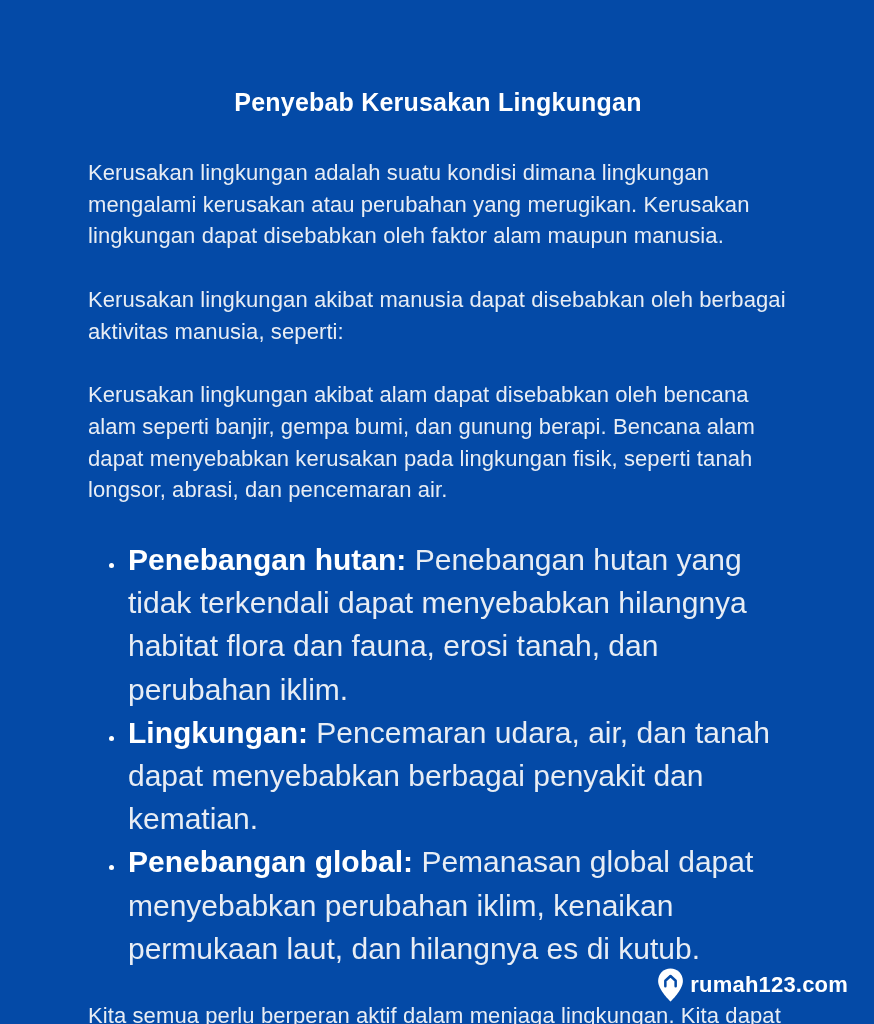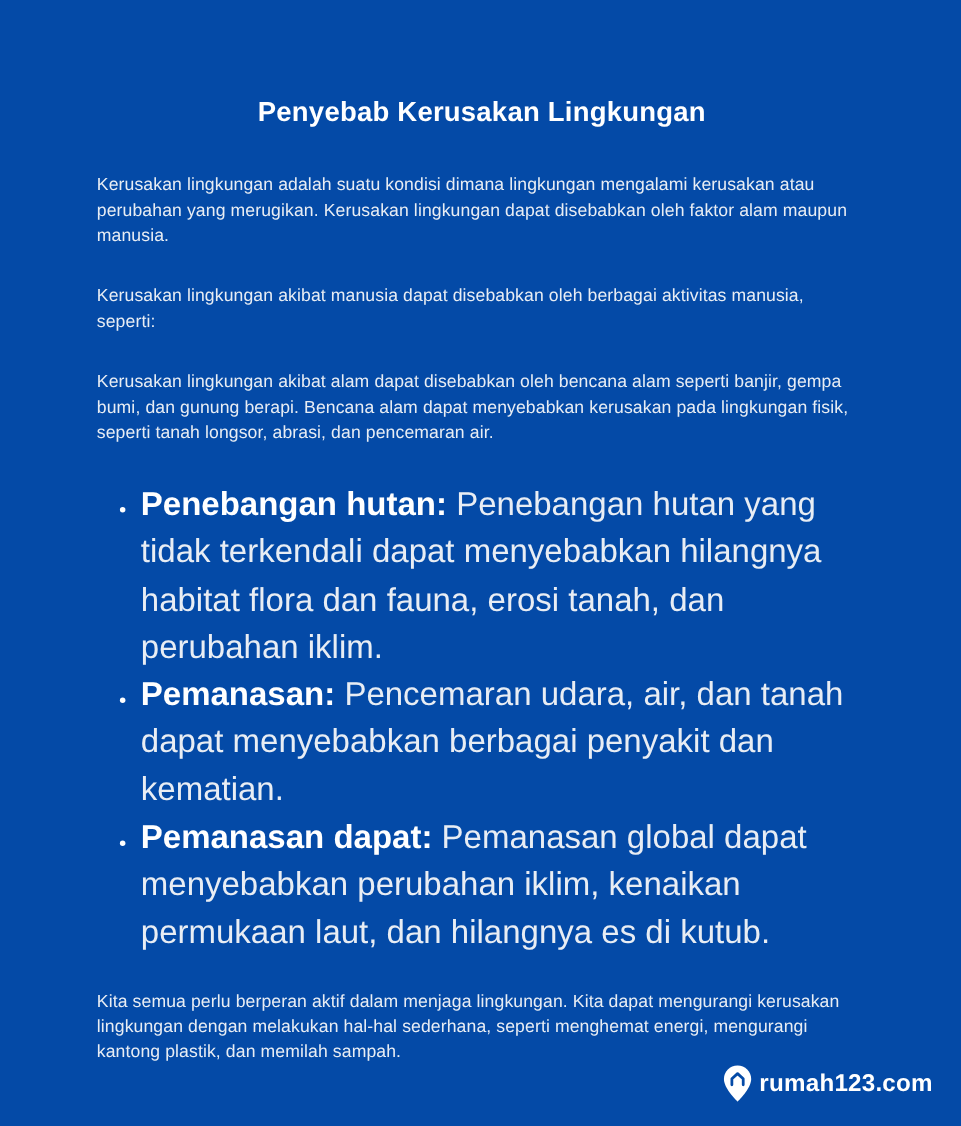--- a/index.html
+++ b/index.html
@@ -18,21 +18,21 @@
   }
   .title {
     font-size: 25px;
     font-weight: bold;
     color: #FFFFFF;
     text-align: center;
     letter-spacing: 0.2px;
     margin-bottom: 40px;
   }
   p.para {
-    font-size: 16px;
+    font-size: 22px;
     line-height: 1.44;
     margin-bottom: 32px;
     letter-spacing: 0.1px;
   }
   ul.cause-list {
     margin: 26px 0 30px 0;
     padding-left: 38px;
     font-size: 30px;
     line-height: 1.44;
     list-style: disc outside;
@@ -76,25 +76,25 @@
   <p class="para">Kerusakan lingkungan akibat manusia dapat disebabkan oleh berbagai aktivitas manusia, seperti:</p>
 
   <p class="para">Kerusakan lingkungan akibat alam dapat disebabkan oleh bencana alam seperti banjir, gempa bumi, dan gunung berapi. Bencana alam dapat menyebabkan kerusakan pada lingkungan fisik, seperti tanah longsor, abrasi, dan pencemaran air.</p>
 
   <ul class="cause-list">
     <li>
       <span class="bullet-label">Penebangan hutan:</span>
       <span>Penebangan hutan yang tidak terkendali dapat menyebabkan hilangnya habitat flora dan fauna, erosi tanah, dan perubahan iklim.</span>
     </li>
     <li>
-      <span class="bullet-label">Pemanasan:</span>
+      <span class="bullet-label">Lingkungan:</span>
       <span>Pencemaran udara, air, dan tanah dapat menyebabkan berbagai penyakit dan kematian.</span>
     </li>
     <li>
-      <span class="bullet-label">Pemanasan dapat:</span>
+      <span class="bullet-label">Penebangan global:</span>
       <span>Pemanasan global dapat menyebabkan perubahan iklim, kenaikan permukaan laut, dan hilangnya es di kutub.</span>
     </li>
   </ul>
 
   <p class="para">Kita semua perlu berperan aktif dalam menjaga lingkungan. Kita dapat mengurangi kerusakan lingkungan dengan melakukan hal-hal sederhana, seperti menghemat energi, mengurangi kantong plastik, dan memilah sampah.</p>
 
   <div class="footer">
     <span class="pin-icon">
       <svg width="27" height="34" viewBox="0 0 24 31" aria-hidden="true">
         <path d="M12 0.5 C5.7 0.5 0.7 5.5 0.7 11.8 c0 8.2 11.3 18.7 11.3 18.7 s11.3 -10.5 11.3 -18.7 C23.3 5.5 18.3 0.5 12 0.5 Z" fill="#FFFFFF"></path>

